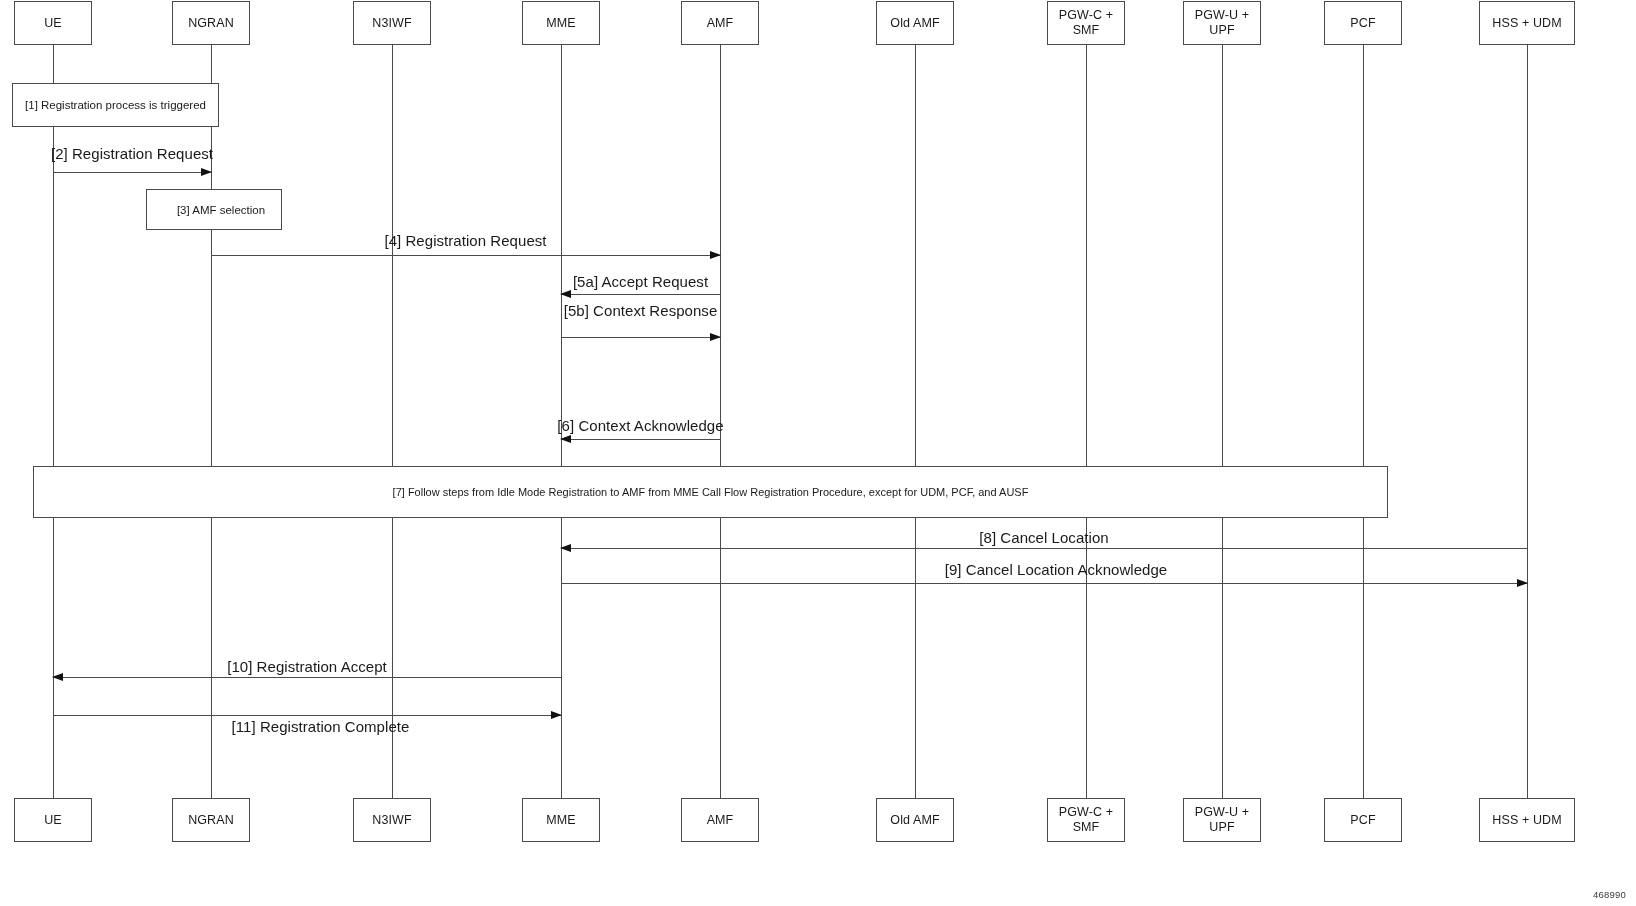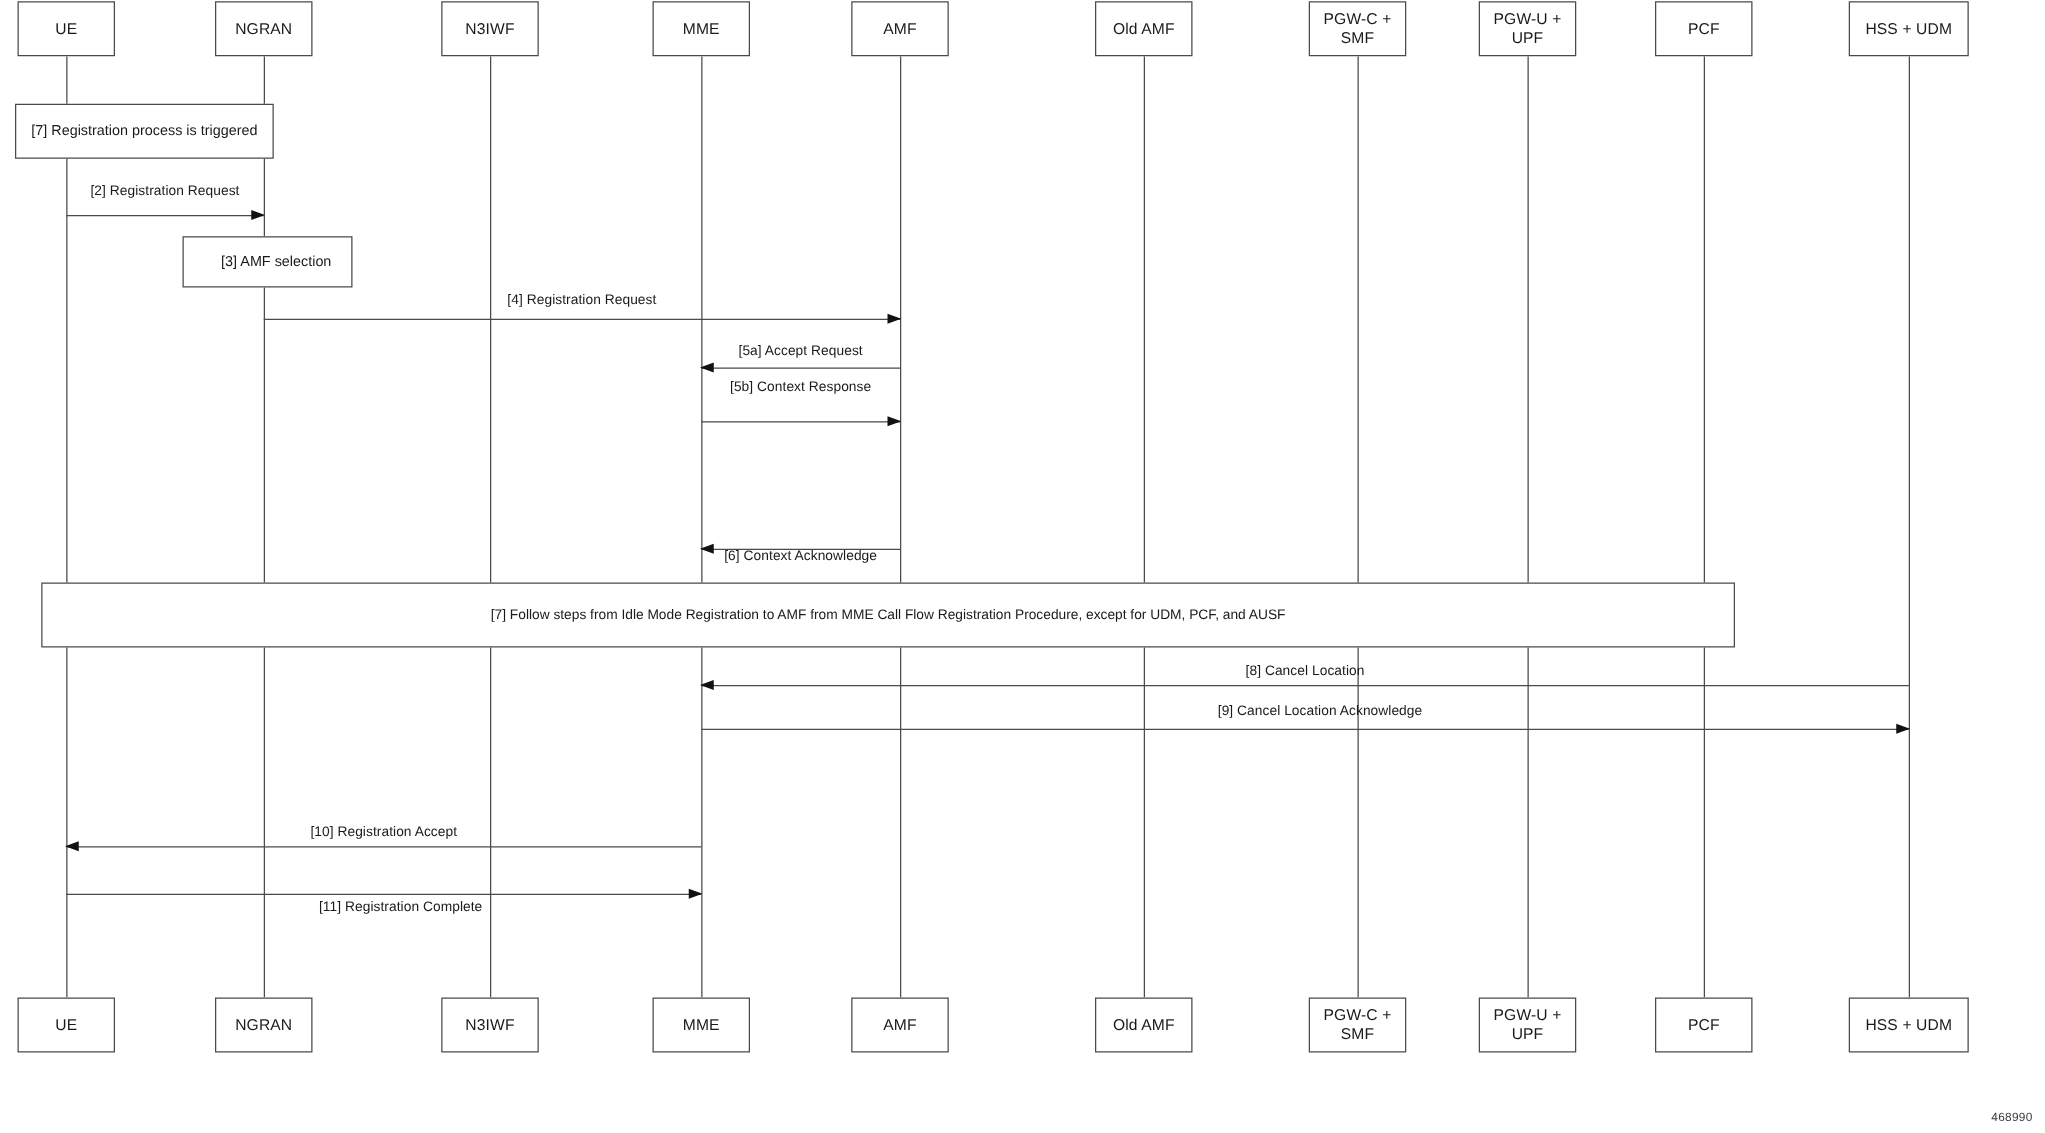--- a/index.html
+++ b/index.html
@@ -60,21 +60,21 @@
   .arrowhead.right {
     right: -1px;
     border-left: 11px solid #111111;
   }
   .arrowhead.left {
     left: -1px;
     border-right: 11px solid #111111;
   }
   .msg-label {
     position: absolute;
-    font-size: 11px;
+    font-size: 15px;
     line-height: 13px;
     color: #1a1a1a;
     white-space: nowrap;
     text-align: center;
     letter-spacing: 0.05px;
   }
   
   .note {
     position: absolute;
     border: 1px solid #4a4a4a;
@@ -151,42 +151,42 @@
     <div class="lifeline-col" style="left:1363px;">
       <div class="ll-line" style="top:45px;height:753px;"></div>
     </div>
     <div class="actor-box" style="left:1324px;top:1px;width:78px;height:44px;">PCF</div>
     <div class="actor-box" style="left:1324px;top:798px;width:78px;height:44px;">PCF</div>
     <div class="lifeline-col" style="left:1527px;">
       <div class="ll-line" style="top:45px;height:753px;"></div>
     </div>
     <div class="actor-box" style="left:1479px;top:1px;width:96px;height:44px;">HSS + UDM</div>
     <div class="actor-box" style="left:1479px;top:798px;width:96px;height:44px;">HSS + UDM</div>
-    <div class="note" style="left:12px;top:83px;width:207px;height:44px;">[7] Registration process is triggered</div>
+    <div class="note" style="left:12px;top:83px;width:207px;height:44px;">[1] Registration process is triggered</div>
     <div class="msg" style="left:53px;top:172px;width:158px;">
       <span class="arrowhead right"></span>
     </div>
     <div class="msg-label" style="left:132px;top:147px;transform:translateX(-50%);">[2] Registration Request</div>
     <div class="note" style="left:146px;top:189px;width:136px;height:41px;padding-left:20px;">[3] AMF selection</div>
     <div class="msg" style="left:211px;top:255px;width:509px;">
       <span class="arrowhead right"></span>
     </div>
     <div class="msg-label" style="left:465.5px;top:234px;transform:translateX(-50%);">[4] Registration Request</div>
     <div class="msg" style="left:561px;top:294px;width:159px;">
       <span class="arrowhead left"></span>
     </div>
     <div class="msg-label" style="left:640.5px;top:275px;transform:translateX(-50%);">[5a] Accept Request</div>
     <div class="msg" style="left:561px;top:337px;width:159px;">
       <span class="arrowhead right"></span>
     </div>
     <div class="msg-label" style="left:640.5px;top:304px;transform:translateX(-50%);text-align:right;">[5b] Context Response</div>
     <div class="msg" style="left:561px;top:439px;width:159px;">
       <span class="arrowhead left"></span>
     </div>
-    <div class="msg-label" style="left:640.5px;top:439px;transform:translateX(-50%);">[6] Context Acknowledge</div>
+    <div class="msg-label" style="left:640.5px;top:419px;transform:translateX(-50%);">[6] Context Acknowledge</div>
     <div class="note wide" style="left:33px;top:466px;width:1355px;height:52px;">[7] Follow steps from Idle Mode Registration to AMF from MME Call Flow Registration Procedure, except for UDM, PCF, and AUSF</div>
     <div class="msg" style="left:561px;top:548px;width:966px;">
       <span class="arrowhead left"></span>
     </div>
     <div class="msg-label" style="left:1044px;top:531px;transform:translateX(-50%);">[8] Cancel Location</div>
     <div class="msg" style="left:561px;top:583px;width:966px;">
       <span class="arrowhead right"></span>
     </div>
     <div class="msg-label" style="left:1056px;top:563px;transform:translateX(-50%);">[9] Cancel Location Acknowledge</div>
     <div class="msg" style="left:53px;top:677px;width:508px;">

